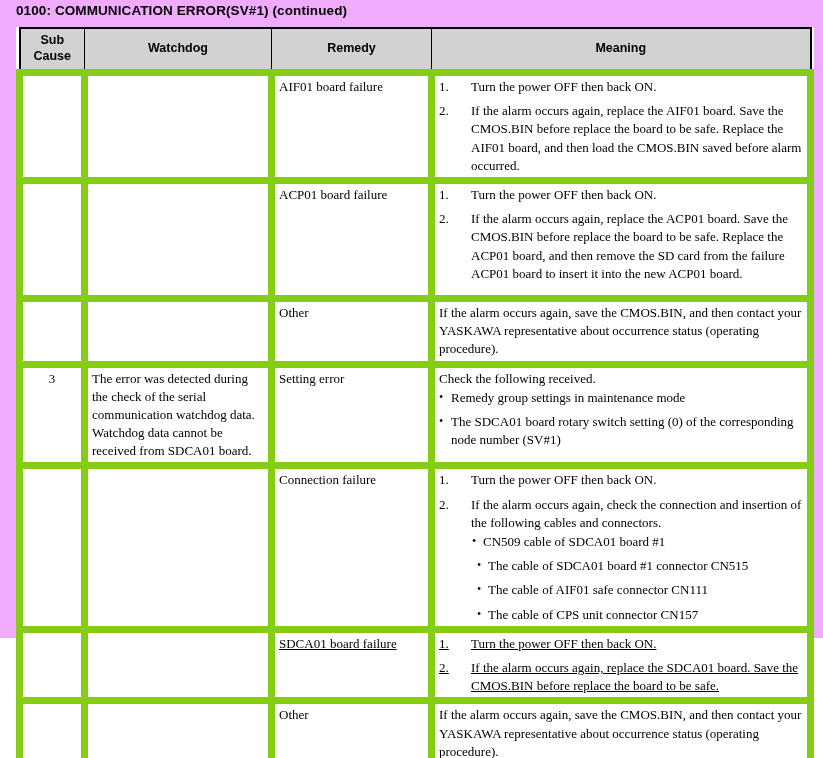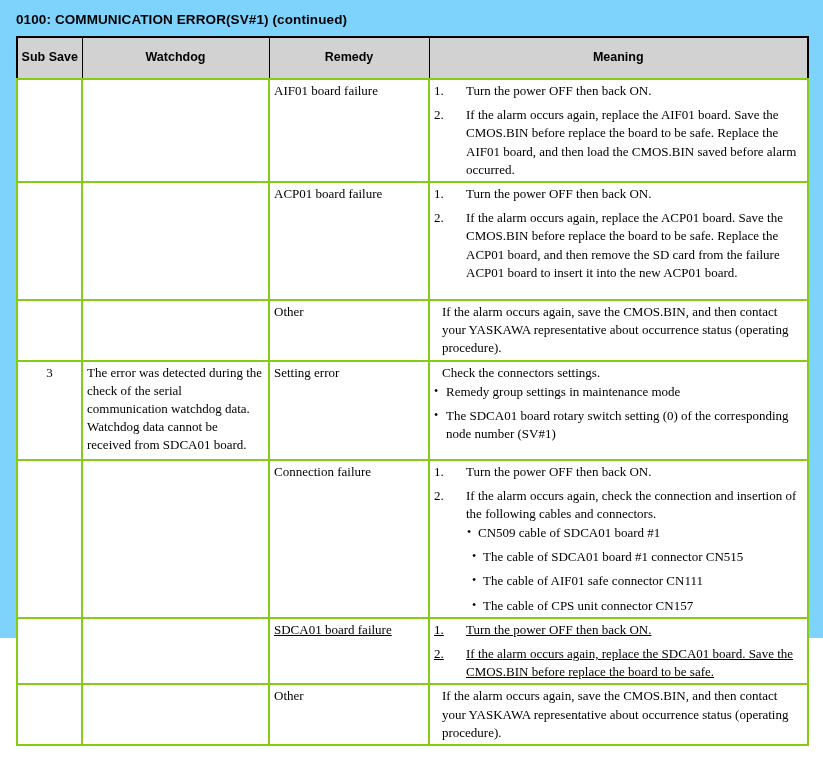--- a/index.html
+++ b/index.html
@@ -6,23 +6,23 @@
     margin: 0;
     padding: 0;
     background: #ffffff;
     width: 823px;
     height: 758px;
     overflow: hidden;
   }
   .page {
     width: 823px;
     height: 638px;
-    background: #7dd3fc;
+    background: #f0abfc;
     box-sizing: border-box;
-    padding: 12px 16px 0 16px;
+    padding: 3px 16px 0 16px;
     color: #000000;
   }
   .page-title {
     font-family: "Liberation Sans", sans-serif;
     font-weight: bold;
     font-size: 13.5px;
     margin: 0 0 9px 0;
     letter-spacing: 0.1px;
     color: #000000;
   }
@@ -39,21 +39,21 @@
     font-weight: bold;
     font-size: 12.5px;
     text-align: center;
     vertical-align: middle;
     border: 1px solid #000000;
     height: 38px;
     padding: 1px 3px;
     line-height: 1.25;
   }
   table.err-table td {
-    border: 2px solid #84cc16;
+    border: 7px solid #84cc16;
     vertical-align: top;
     font-family: "Liberation Serif", serif;
     font-size: 13px;
     line-height: 1.4;
     padding: 2px 4px;
     word-wrap: break-word;
   }
   td.sub {
     text-align: center;
     vertical-align: middle;
@@ -73,38 +73,38 @@
   .blk { display: flex; margin-top: 6px; }
   .blk:first-child { margin-top: 0; }
   .blk.tight { margin-top: 1px; }
   .blk .marker { flex: 0 0 auto; }
   .blk.num .marker { flex-basis: 32px; }
   .blk.bullet .marker { flex-basis: 12px; font-size: 12px; }
   .blk.sub { margin-left: 38px; }
   .blk.sub .marker { flex-basis: 11px; font-size: 12px; }
   .blk.sub.tight { margin-left: 33px; }
   .blk .txt { flex: 1 1 auto; }
-  .blk.p .txt { margin-left: 8px; }
+  .blk.p .txt { margin-left: 0; }
 </style>
 </head>
 <body>
 
 <div class="page">
   <h1 class="page-title">0100: COMMUNICATION ERROR(SV#1) (continued)</h1>
 
   <table class="err-table">
     <colgroup>
       <col style="width:65px">
       <col style="width:187px">
       <col style="width:160px">
       <col style="width:379px">
     </colgroup>
     <thead>
       <tr>
-        <th>Sub Save</th>
+        <th>Sub Cause</th>
         <th>Watchdog</th>
         <th>Remedy</th>
         <th>Meaning</th>
       </tr>
     </thead>
     <tbody>
         <tr>
           <td class="sub"></td>
           <td class="meaning"></td>
           <td class="cause">AIF01 board failure</td>
@@ -143,21 +143,21 @@
               <span class="txt">If the alarm occurs again, save the CMOS.BIN, and then contact your YASKAWA representative about occurrence status (operating procedure).</span>
             </div>
           </td>
         </tr>
         <tr>
           <td class="sub">3</td>
           <td class="meaning">The error was detected during the check of the serial communication watchdog data. Watchdog data cannot be received from SDCA01 board.</td>
           <td class="cause">Setting error</td>
           <td class="remedy">
             <div class="blk p">
-              <span class="txt">Check the connectors settings.</span>
+              <span class="txt">Check the following received.</span>
             </div>
             <div class="blk bullet tight">
               <span class="marker">•</span>
               <span class="txt">Remedy group settings in maintenance mode</span>
             </div>
             <div class="blk bullet">
               <span class="marker">•</span>
               <span class="txt">The SDCA01 board rotary switch setting (0) of the corresponding node number (SV#1)</span>
             </div>
           </td>

